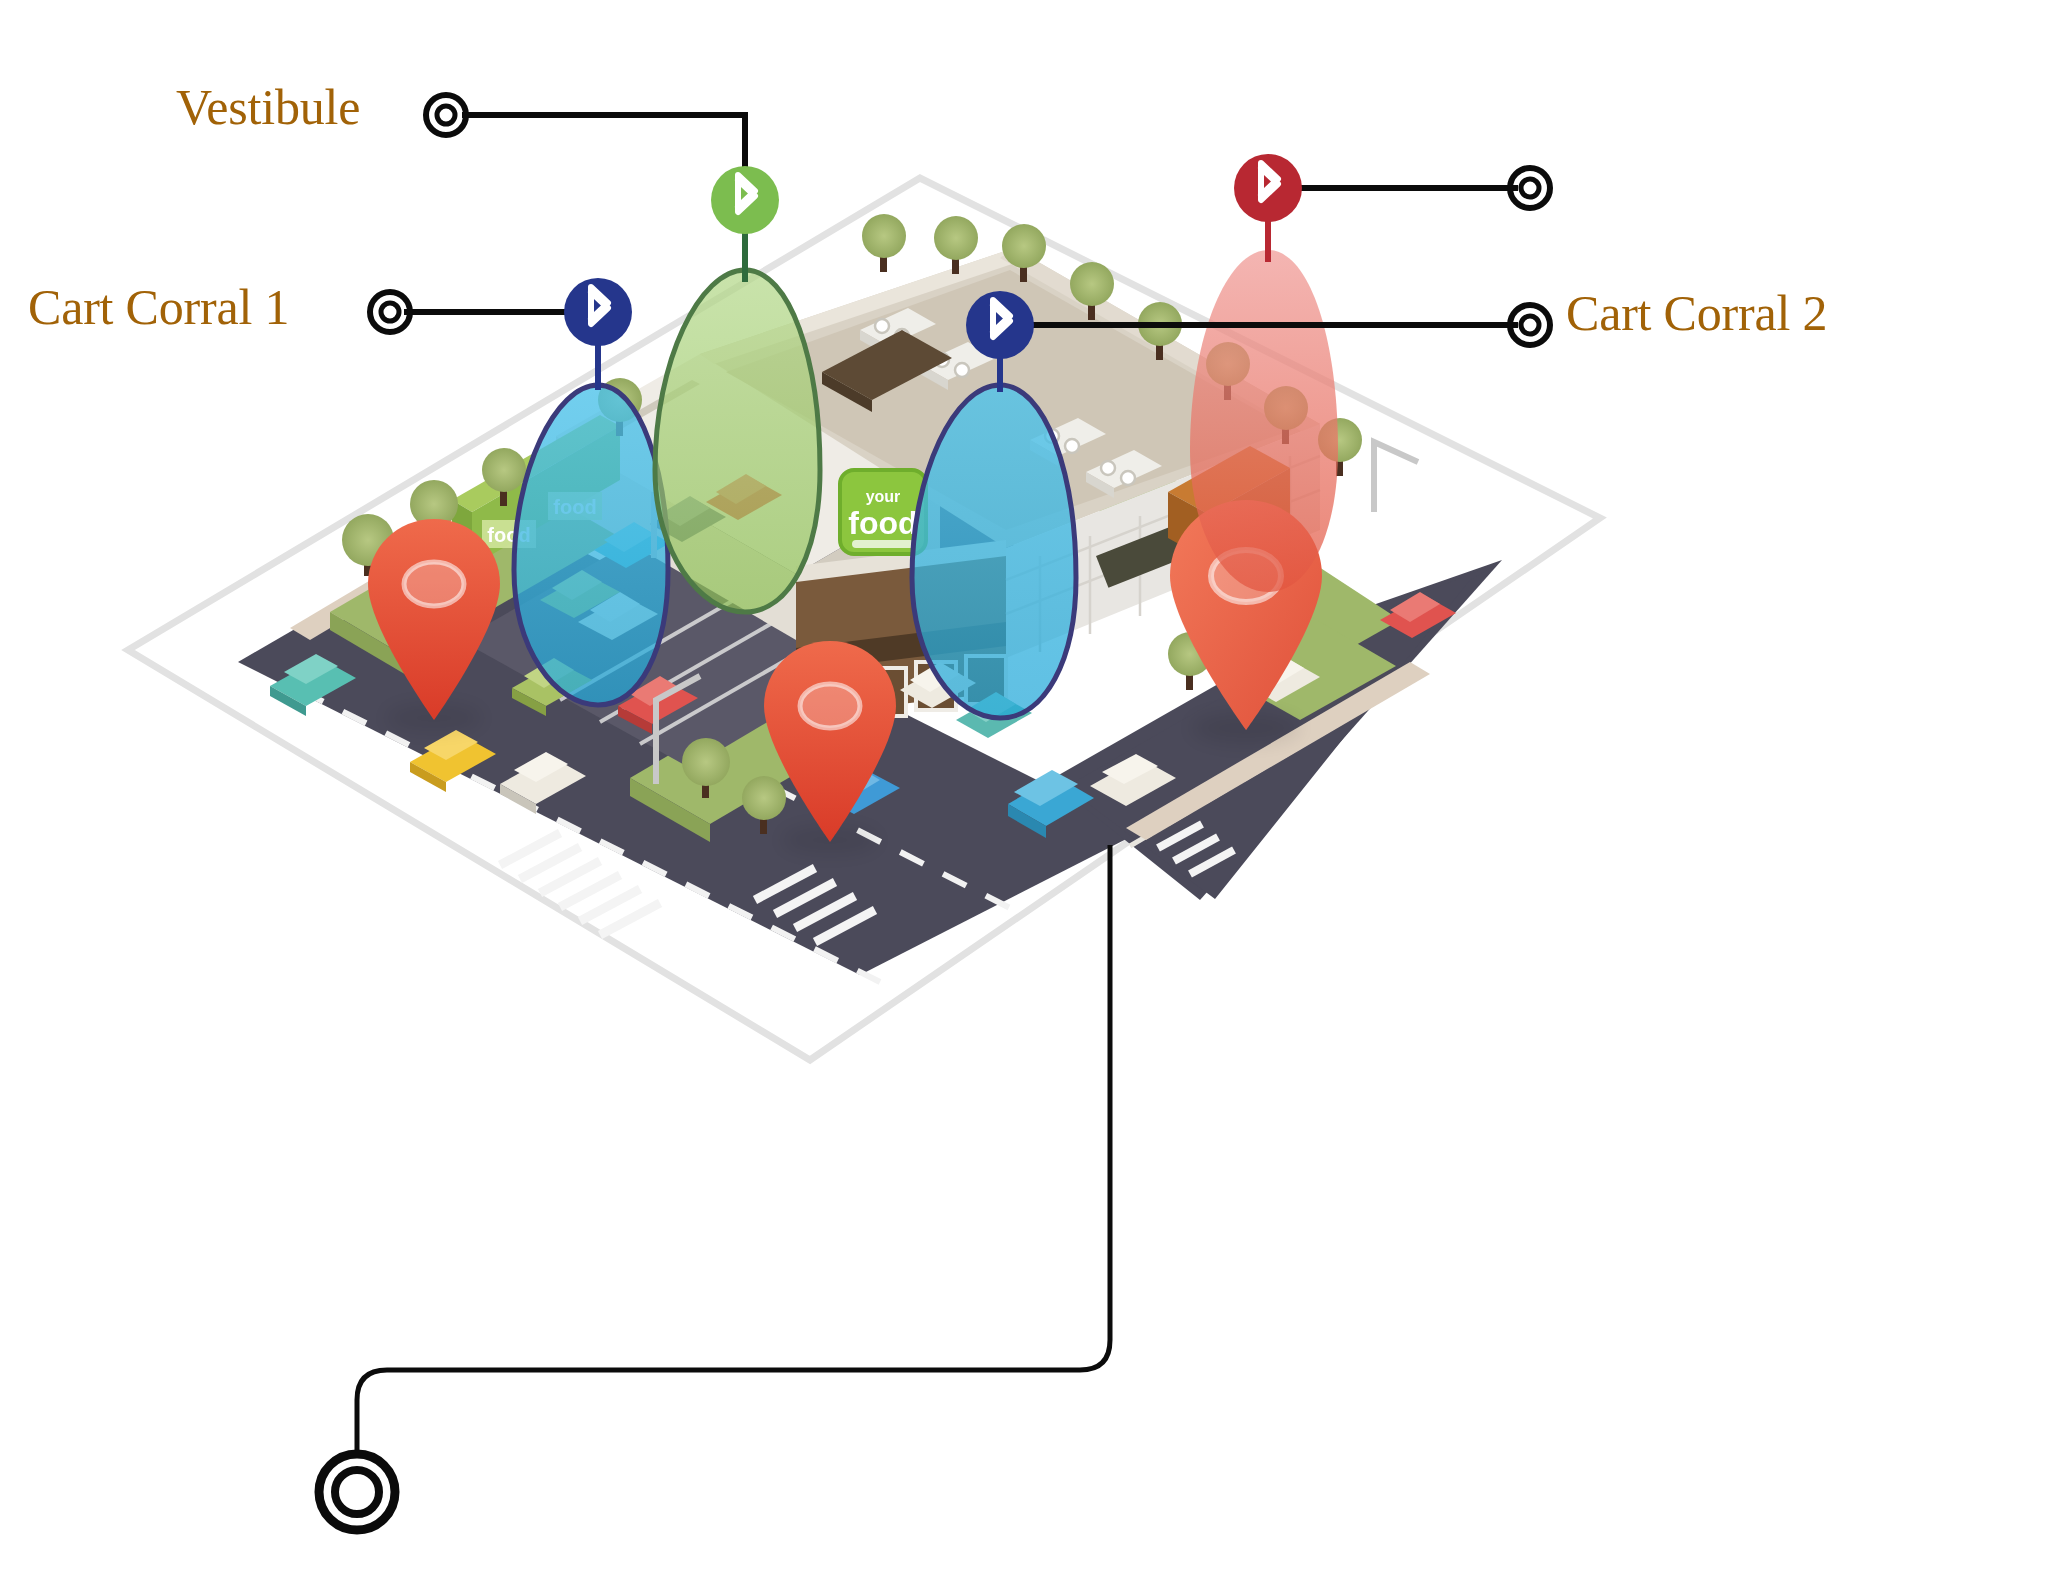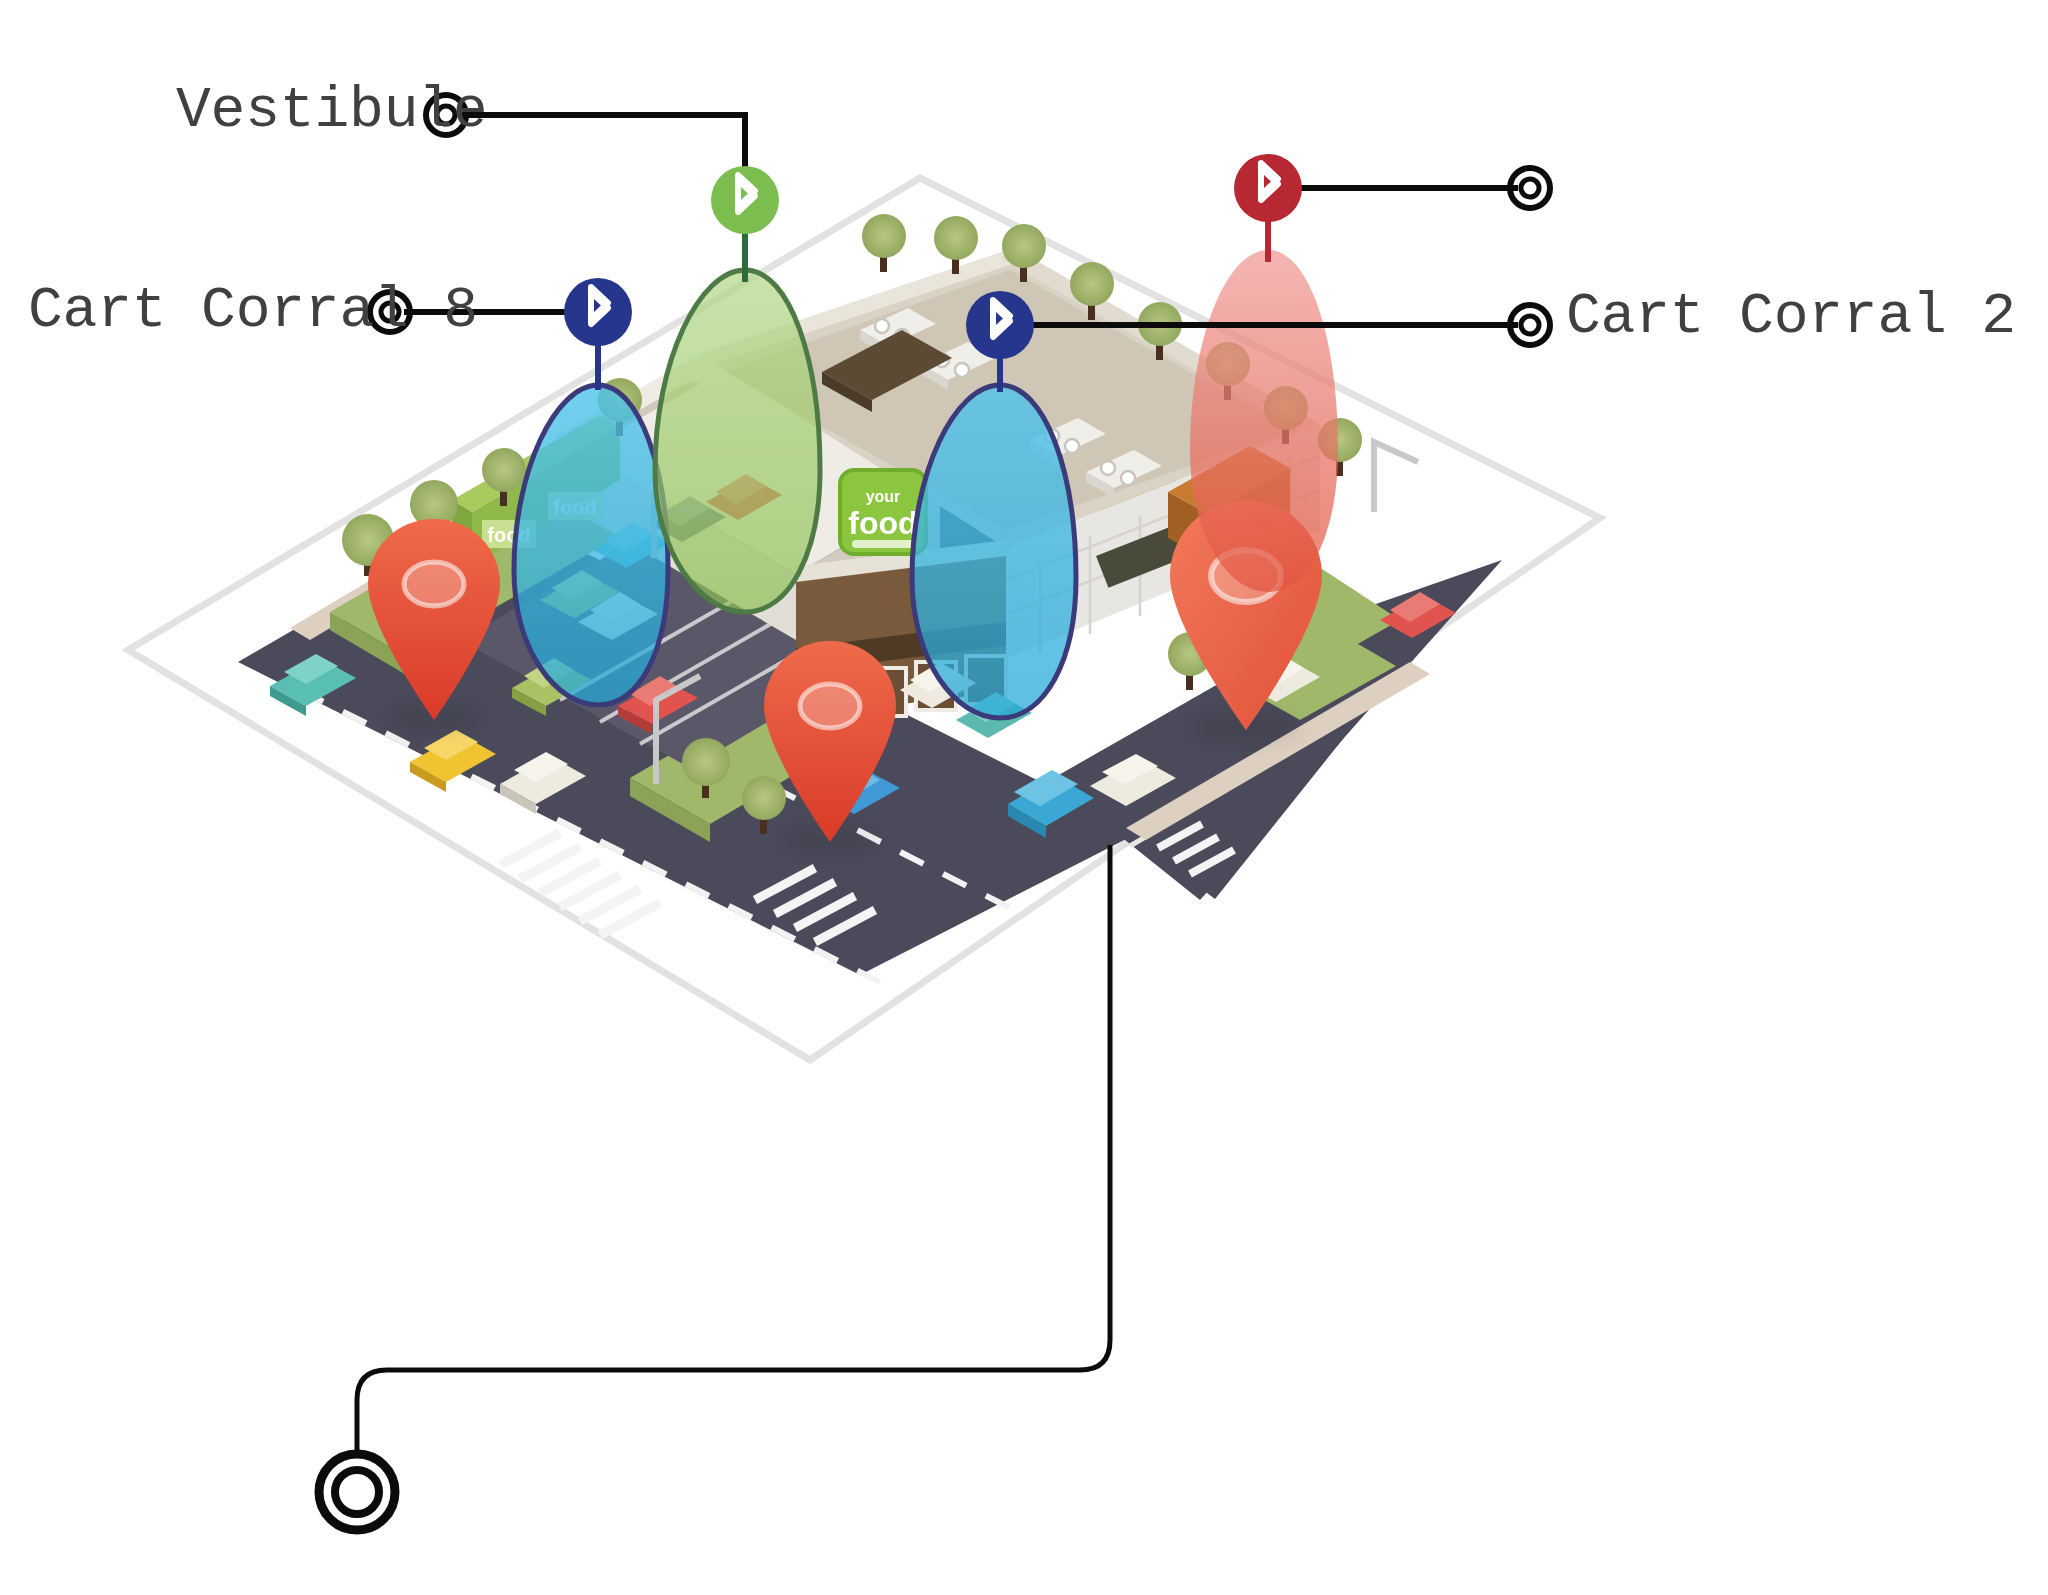--- a/index.html
+++ b/index.html
@@ -1,19 +1,19 @@
 <!DOCTYPE html>
 <html><head>
 <meta charset="utf-8">
 <style>
   html,body{margin:0;padding:0;background:#ffffff;}
   body{width:2048px;height:1595px;overflow:hidden;font-family:"Liberation Sans",sans-serif;}
   #root{position:relative;width:2048px;height:1595px;background:#fff;}
   svg.layer{position:absolute;left:0;top:0;width:2048px;height:1595px;}
-  .lbl{position:absolute;font-family:Liberation Mono, monospace;font-size:58px;color:#404040;white-space:nowrap;letter-spacing:-0.2px;}
+  .lbl{position:absolute;font-family:Liberation Serif, serif;font-size:50px;color:#a16207;white-space:nowrap;letter-spacing:-0.2px;}
   .lbl-vestibule{left:176px;top:78px;}
   .lbl-cc1{left:28px;top:278px;}
   .lbl-maint{left:1566px;top:140px;}
   .lbl-cc2{left:1566px;top:284px;}
 </style>
 </head>
 <body>
 
 <div id="root">
 
@@ -433,16 +433,16 @@
       <circle cx="1000" cy="325" r="34" fill="#25368c"></circle>
       <path d="M993,305 L1010,321 L993,337 L993,300 L1010,316 L993,332" fill="none" stroke="#ffffff" stroke-width="6" stroke-linejoin="round" stroke-linecap="round"></path>
     </g>
     <g>
       <circle cx="1268" cy="188" r="34" fill="#b82832"></circle>
       <path d="M1261,168 L1278,184 L1261,200 L1261,163 L1278,179 L1261,195" fill="none" stroke="#ffffff" stroke-width="6" stroke-linejoin="round" stroke-linecap="round"></path>
     </g>
   </svg>
 
   <div class="lbl lbl-vestibule">Vestibule</div>
-  <div class="lbl lbl-cc1">Cart Corral 8</div>
+  <div class="lbl lbl-cc1">Cart Corral 1</div>
   <div class="lbl lbl-cc2">Cart Corral 2</div>
 
 </div>
 
 </body></html>

